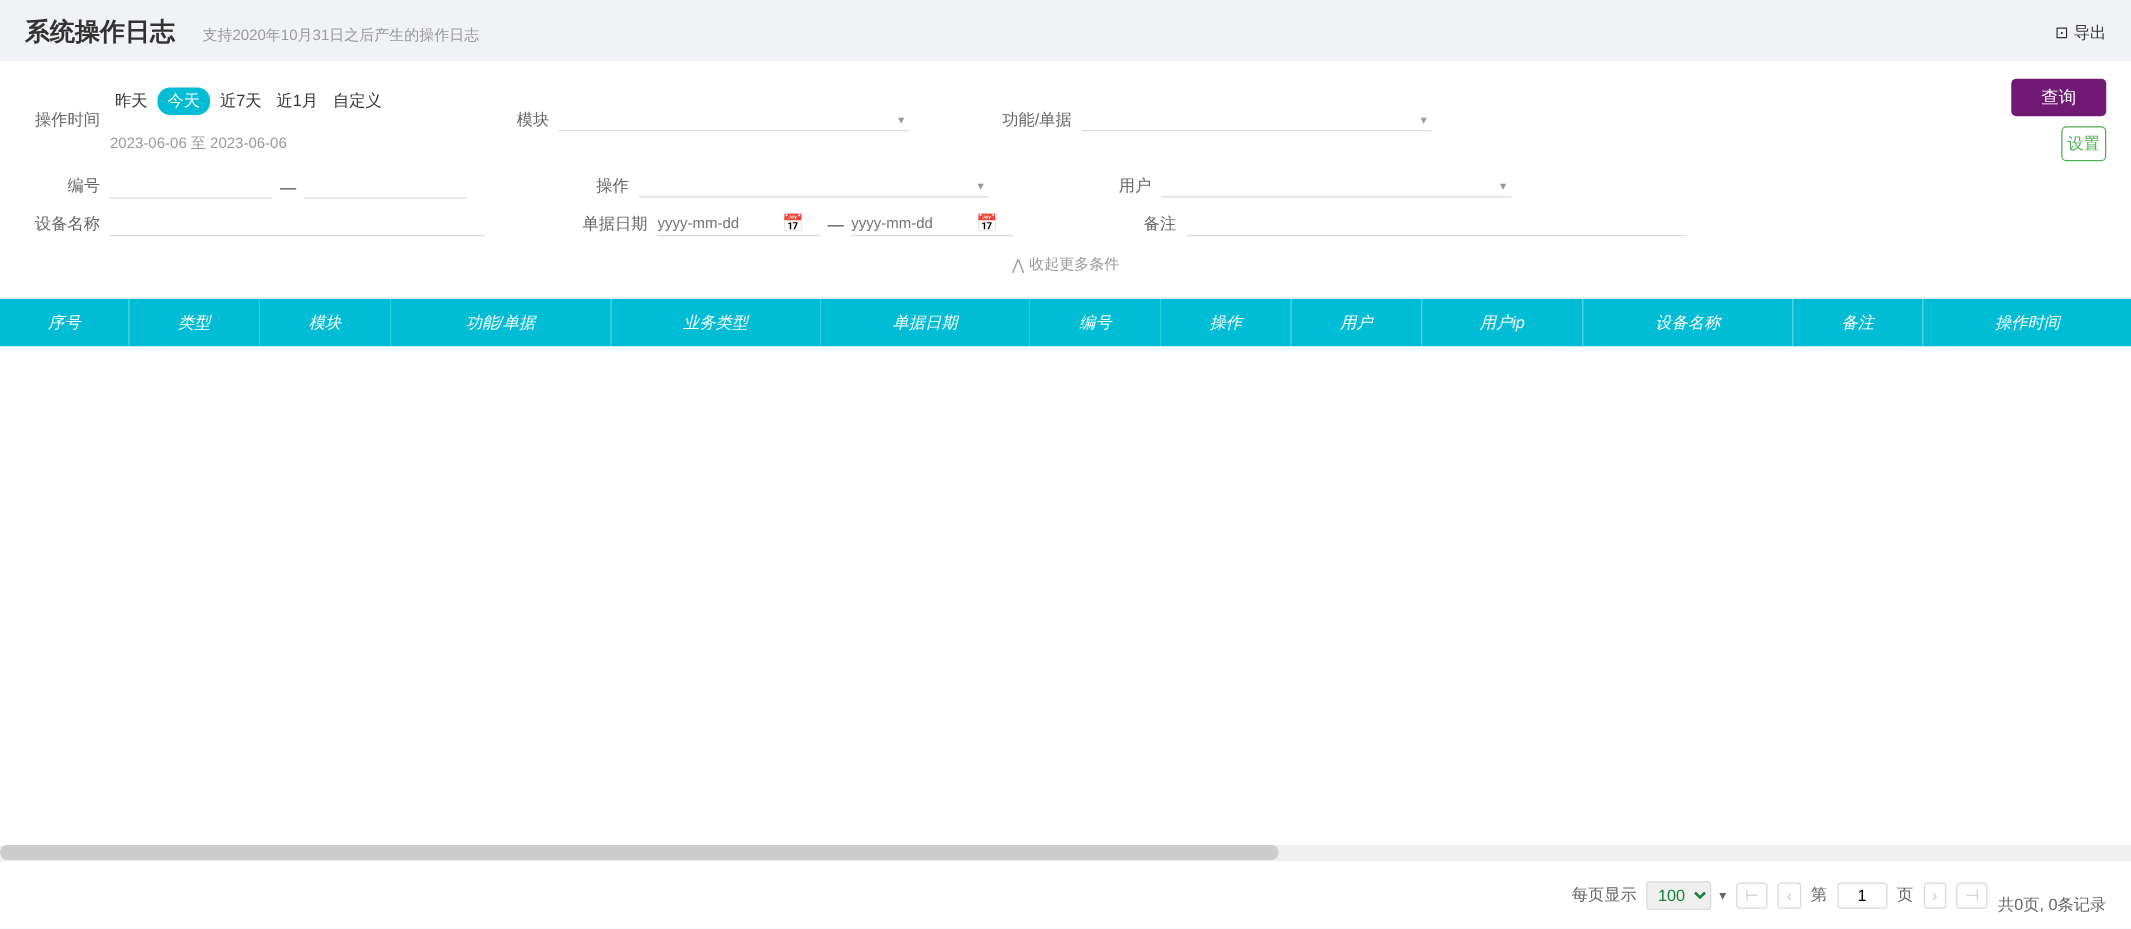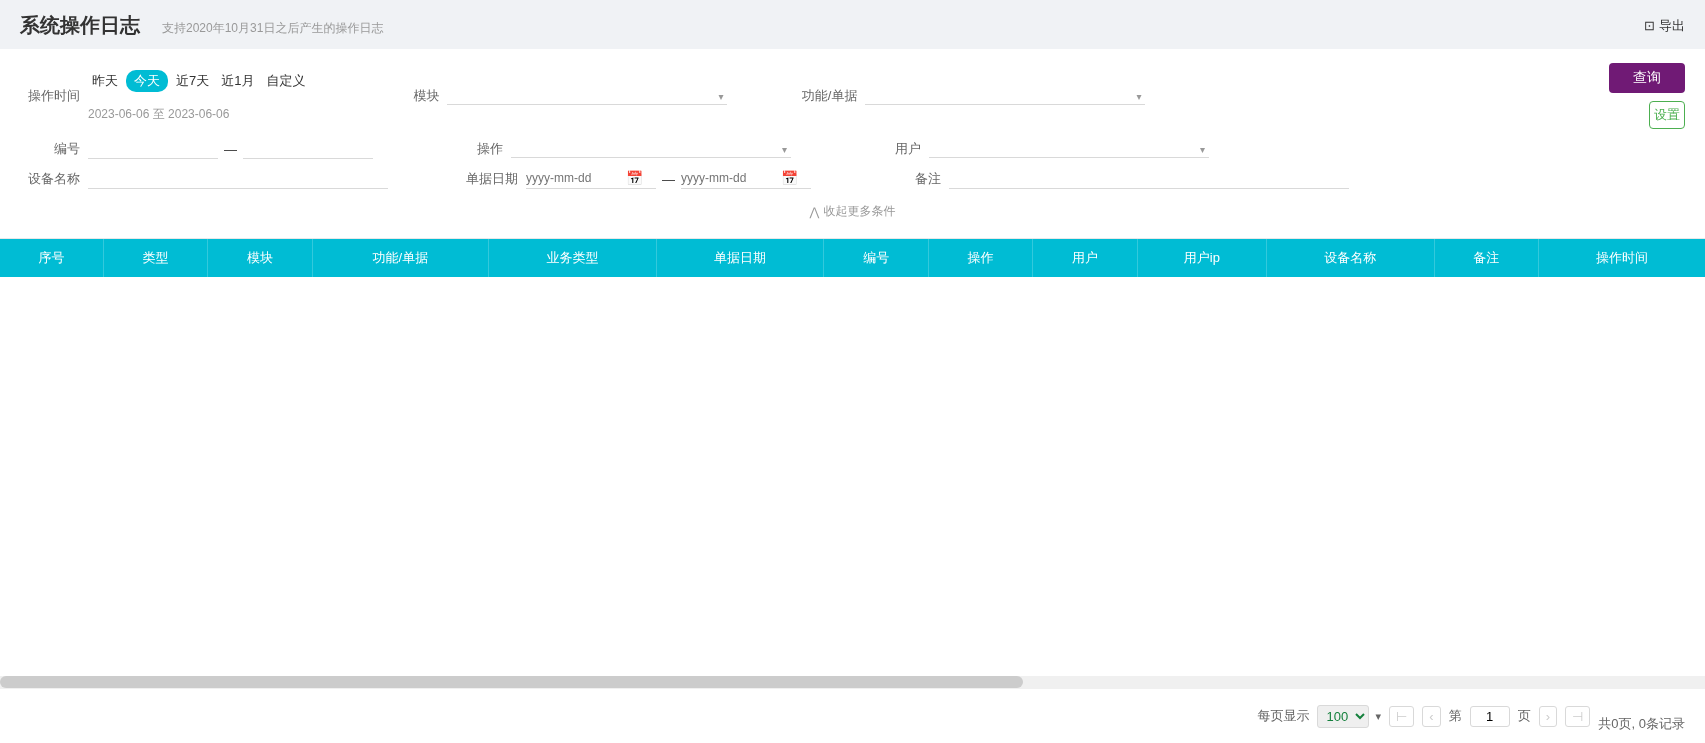--- a/index.html
+++ b/index.html
@@ -40,21 +40,21 @@
     .date-input-wrap { display: flex; align-items: center; border-bottom: 1px solid #d9d9d9; width: 130px; padding-bottom: 2px; }
     .date-input { border: none; outline: none; font-size: 12px; color: #7f1d1d; background: transparent; width: 100px; }
     .cal-icon { color: #00bcd4; font-size: 14px; cursor: pointer; }
 
     
     .collapse-bar { display: flex; justify-content: center; align-items: center; padding: 4px 0 8px 0; }
     .collapse-btn { border: none; background: none; color: #999; font-size: 12px; cursor: pointer; display: flex; align-items: center; gap: 4px; }
 
     
     .table-wrap { flex: 1; overflow-x: auto; background: #fff; }
-    table { width: 100%; border-collapse: collapse; min-width: 1600px; }
+    table { width: 100%; border-collapse: collapse; min-width: 1600px; font-style: italic; }
     thead tr { background: #00bcd4; }
     thead th { color: #fff; font-size: 13px; font-weight: normal; padding: 10px 8px; text-align: center; white-space: nowrap; border-right: 1px solid rgba(255,255,255,0.2); }
     thead th:last-child { border-right: none; }
 
     
     .table-empty { min-height: 320px; }
 
     
     .scroll-track { height: 12px; background: #f0f0f0; margin: 0; position: relative; overflow: hidden; }
     .scroll-thumb { height: 100%; width: 60%; background: #ccc; border-radius: 6px; position: absolute; left: 0; }

